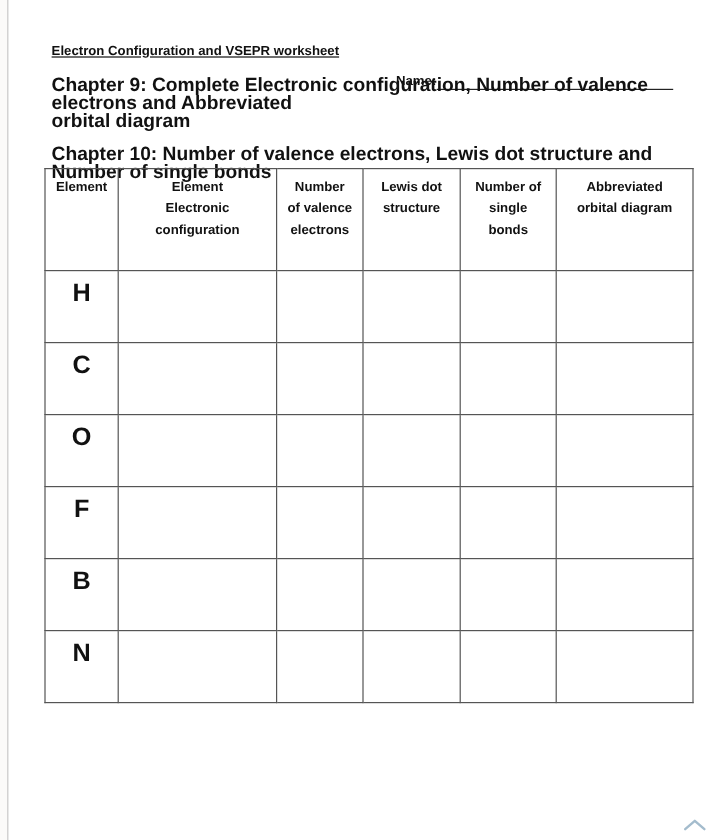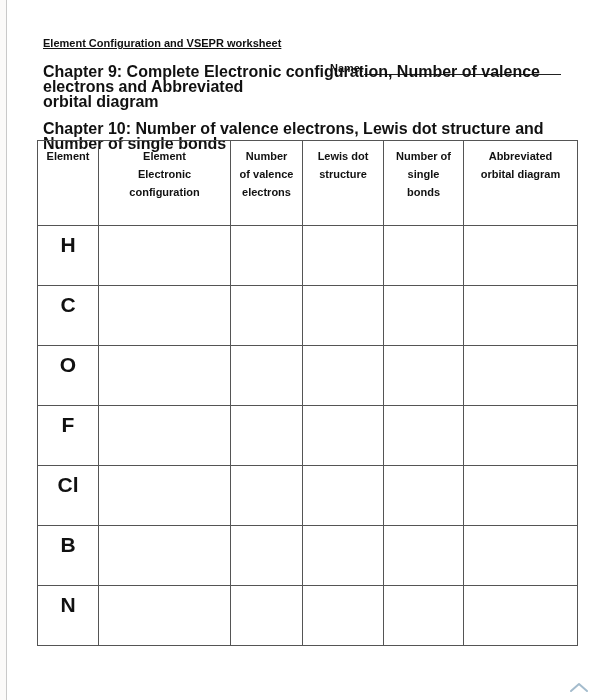--- a/index.html
+++ b/index.html
@@ -95,21 +95,21 @@
     cursor: pointer;
   }
 </style>
 </head>
 <body>
 
 <div class="page">
 
   <div class="left-edge"></div>
 
-  <div class="title">Element Configuration and VSEPR worksheet</div>
+  <div class="title">Electron Configuration and VSEPR worksheet</div>
 
   <div class="name-group">
     <span class="name-label">Name:</span>
       <span class="name-line"></span>
   </div>
 
   <div class="chapter ch9">Chapter 9: Complete Electronic configuration, Number of valence electrons and Abbreviated
 orbital diagram</div>
   <div class="chapter ch10">Chapter 10: Number of valence electrons, Lewis dot structure and Number of single bonds</div>
 
@@ -167,28 +167,20 @@
       </tr>
       <tr>
         <td class="element">F</td>
         <td></td>
         <td></td>
         <td></td>
         <td></td>
         <td></td>
       </tr>
       <tr>
-        <td class="element">Cl</td>
-        <td></td>
-        <td></td>
-        <td></td>
-        <td></td>
-        <td></td>
-      </tr>
-      <tr>
         <td class="element">B</td>
         <td></td>
         <td></td>
         <td></td>
         <td></td>
         <td></td>
       </tr>
       <tr>
         <td class="element">N</td>
         <td></td>

